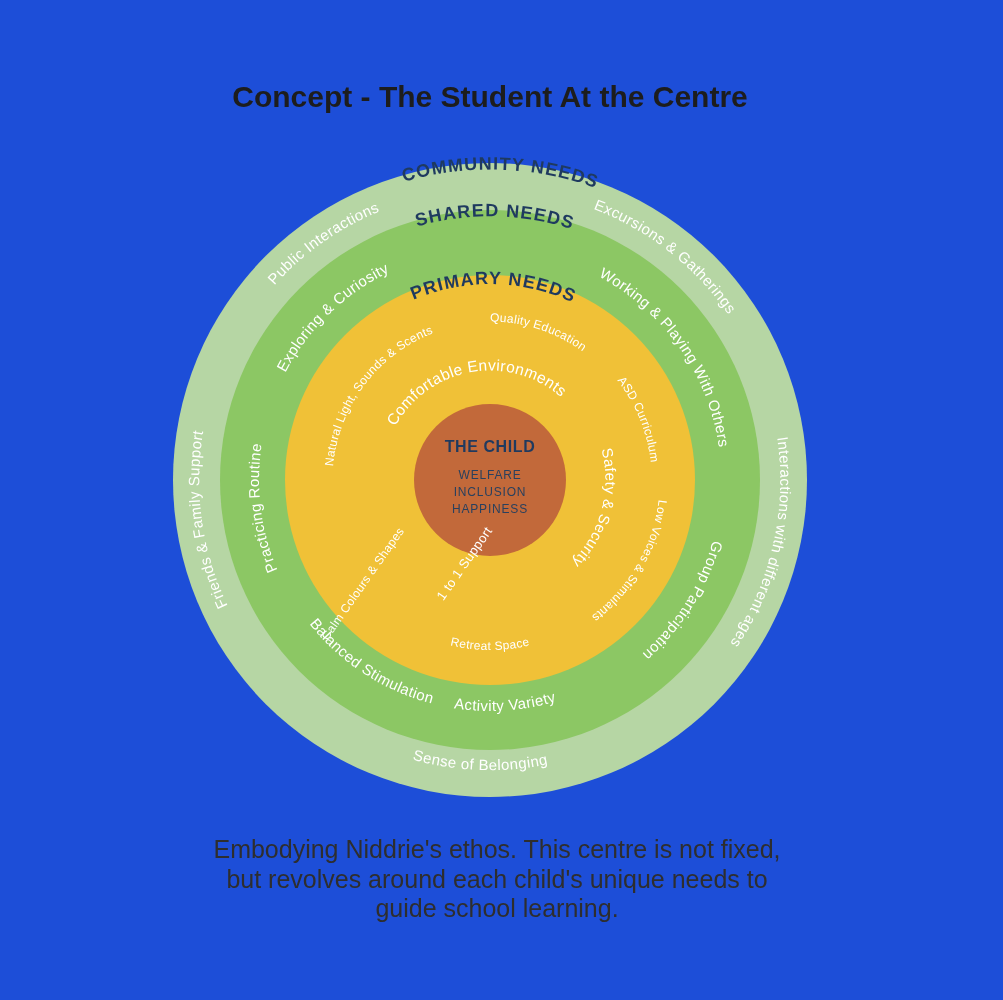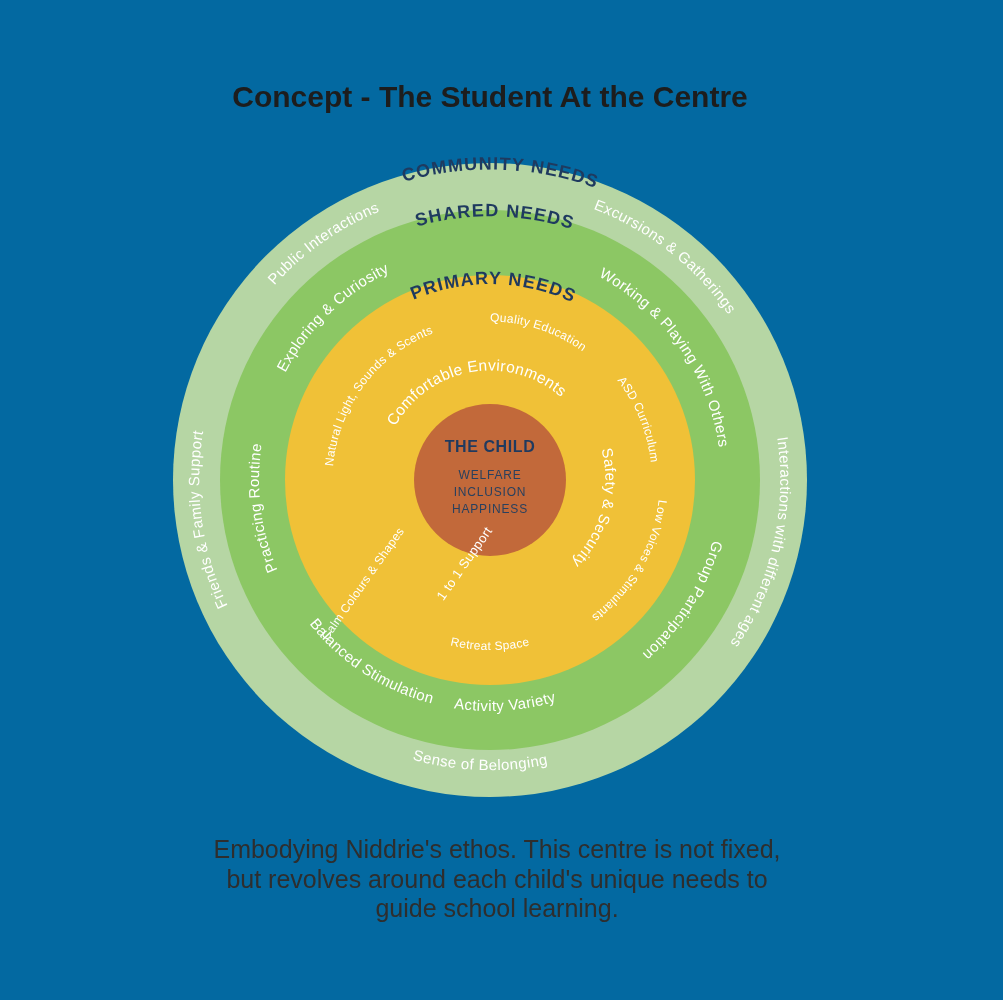--- a/index.html
+++ b/index.html
@@ -1,16 +1,16 @@
 <!DOCTYPE html>
 <html><head>
 <meta charset="utf-8">
 <style>
   html,body{margin:0;padding:0;background:#ffffff;}
-  .page{width:1003px;height:1000px;background:#0369a1;position:relative;overflow:hidden;}
+  .page{width:1003px;height:1000px;background:#1d4ed8;position:relative;overflow:hidden;}
   svg{display:block;font-family:"Liberation Sans",sans-serif;}
   .title-text{font-family:"Liberation Sans",sans-serif;font-size:30px;font-weight:bold;fill:#1d1d1d;}
   .ring-label{font-family:"Liberation Sans",sans-serif;font-size:18px;font-weight:bold;fill:#1f3a5f;letter-spacing:1.2px;}
   .item{font-family:"Liberation Sans",sans-serif;font-size:15px;fill:#ffffff;letter-spacing:0.4px;}
   .item-md{font-family:"Liberation Sans",sans-serif;font-size:15.5px;fill:#ffffff;letter-spacing:0.4px;}
   .item-sm{font-family:"Liberation Sans",sans-serif;font-size:12px;fill:#ffffff;letter-spacing:0.3px;}
   .item-13{font-family:"Liberation Sans",sans-serif;font-size:13px;fill:#ffffff;letter-spacing:0.3px;}
   .child-title{font-family:"Liberation Sans",sans-serif;font-size:16px;font-weight:bold;fill:#1f3a5f;letter-spacing:0.6px;}
   .child-value{font-family:"Liberation Sans",sans-serif;font-size:12px;fill:#29405e;letter-spacing:0.8px;}
   .footer-text{font-family:"Liberation Sans",sans-serif;font-size:25px;fill:#2e2e2e;}

